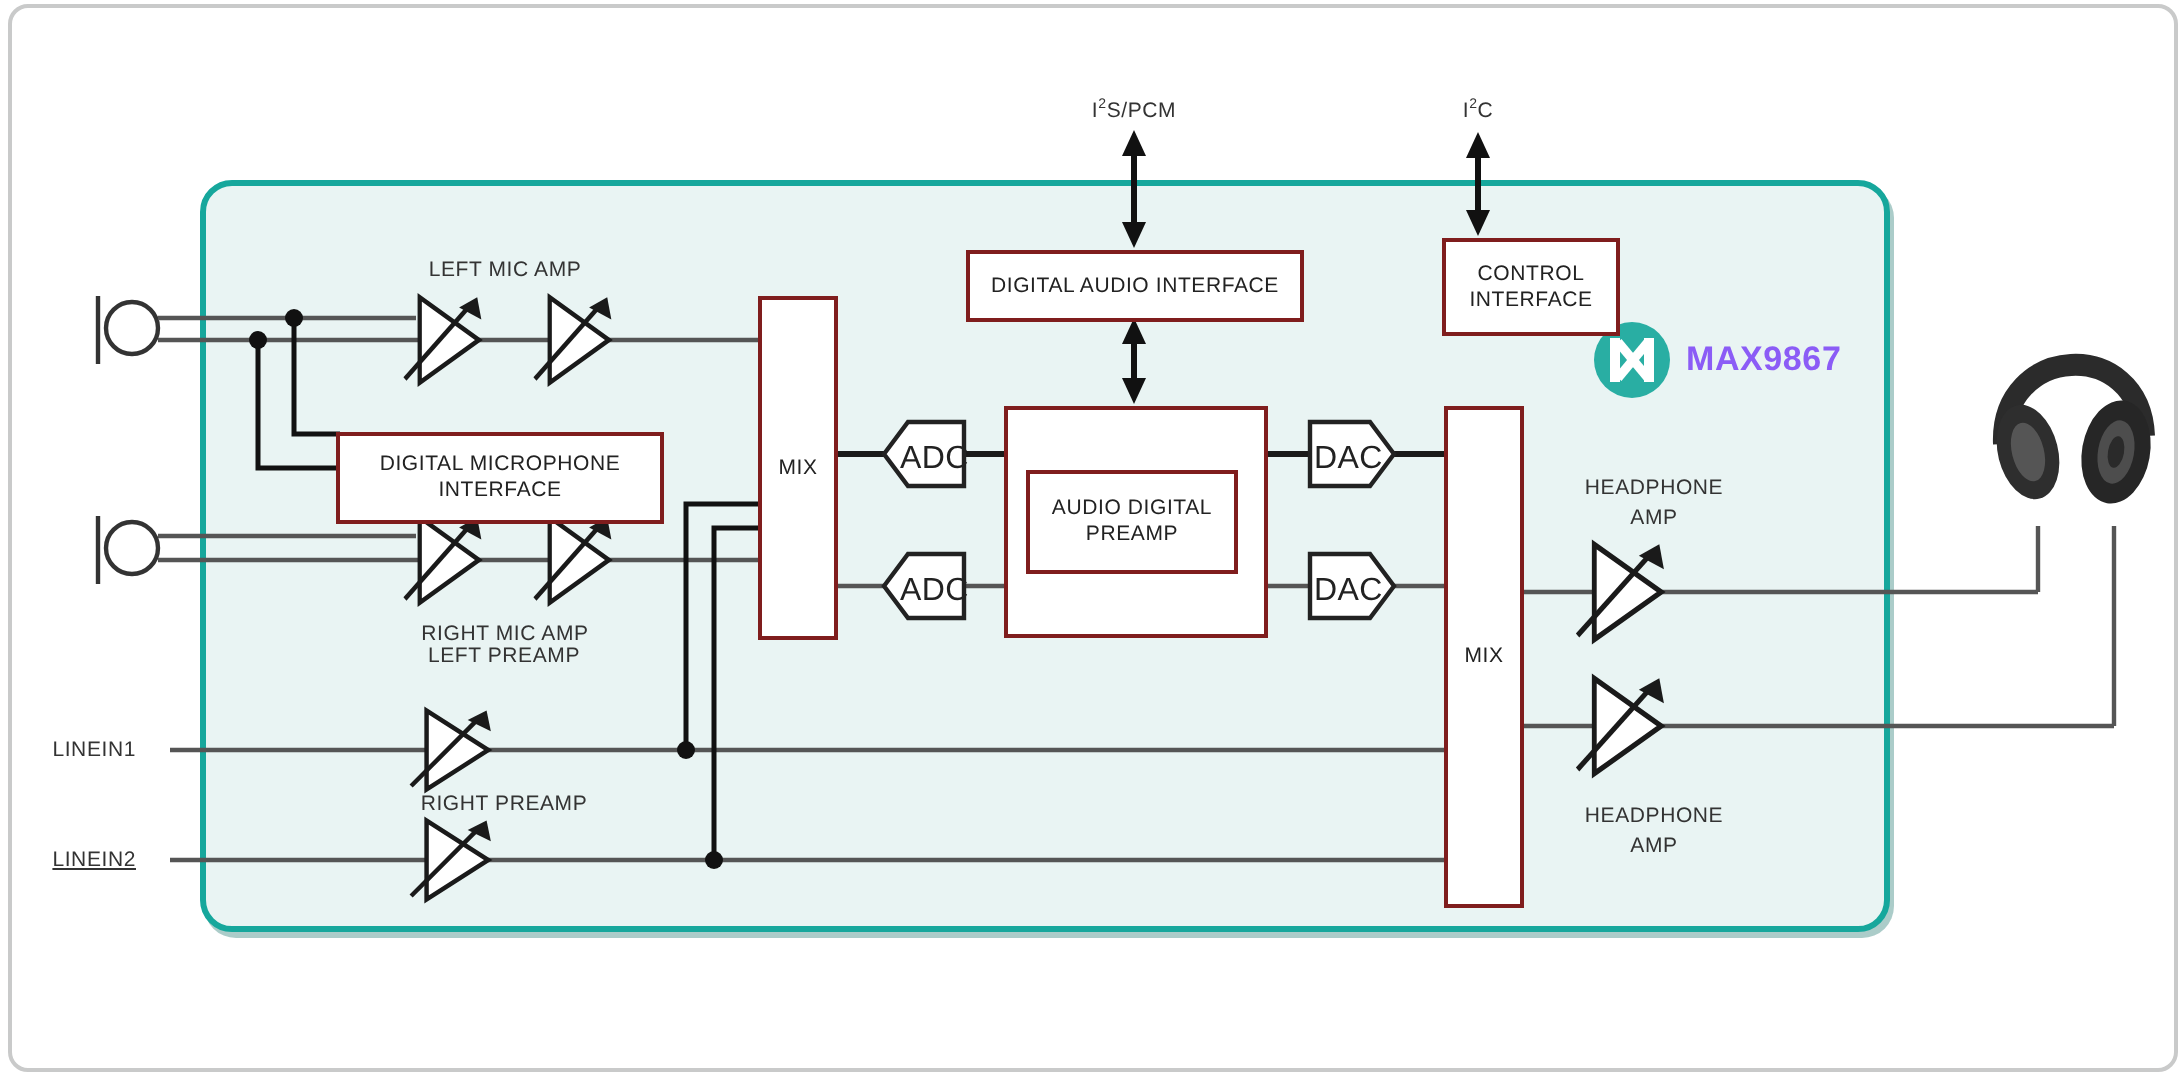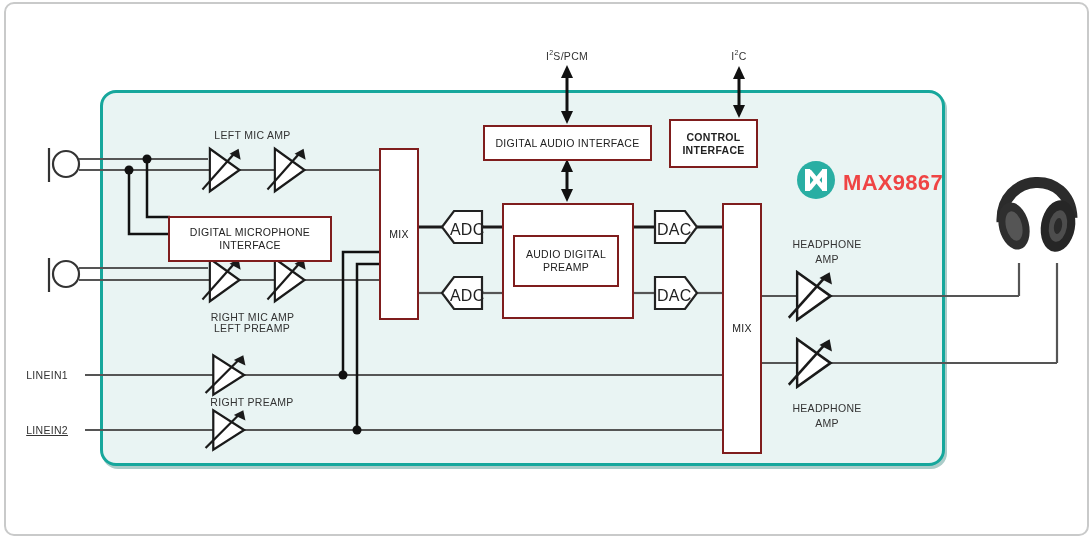--- a/index.html
+++ b/index.html
@@ -8,21 +8,21 @@
   #frame{position:absolute;left:4px;top:2px;width:1081px;height:530px;border:2px solid #c9caca;border-radius:10px;}
   #chip{position:absolute;left:100px;top:90px;width:839px;height:370px;background:#e9f4f3;
         border:3px solid #16a79c;border-radius:16px;box-shadow:2px 3px 0 rgba(15,110,100,.35);}
   svg.layer{position:absolute;left:0;top:0;}
   .box{position:absolute;background:#fff;border:2px solid #7f1d1d;display:flex;flex-direction:column;
        align-items:center;justify-content:center;text-align:center;font-size:10.5px;letter-spacing:.3px;color:#222;line-height:13px;}
   .box.inner{border-width:2px;}
   .lbl{position:absolute;font-size:10.5px;letter-spacing:.3px;color:#333;text-align:center;line-height:15px;white-space:nowrap;}
   .lbl.right{text-align:right;}
   .tag{position:absolute;font-size:16px;color:#222;text-align:center;letter-spacing:.2px;}
-  .partnum{position:absolute;left:843px;top:170px;font-size:22px;font-weight:bold;color:#ef4444;letter-spacing:.3px;}
+  .partnum{position:absolute;left:843px;top:170px;font-size:17px;font-weight:bold;color:#8b5cf6;letter-spacing:.3px;}
   sup{font-size:7px;}
 </style>
 </head>
 <body>
 
 <div id="stage">
   <div id="frame"></div>
   <div id="chip"></div>
 
   <svg class="layer" width="1091" height="540" viewBox="0 0 1091 540">
@@ -137,21 +137,21 @@
   <div class="box" style="left:722px;top:203px;width:36px;height:247px;border-width:2.5px;">
     <span>MIX</span>
   </div>
   <div class="box" style="left:168px;top:204px;width:160px;height:42px;margin-top:12px;">
     <span>DIGITAL MICROPHONE</span>
     <span>INTERFACE</span>
   </div>
   <div class="box" style="left:483px;top:125px;width:165px;height:32px;">
     <span>DIGITAL AUDIO INTERFACE</span>
   </div>
-  <div class="box" style="left:669px;top:119px;width:85px;height:45px;font-weight:bold;">
+  <div class="box" style="left:721px;top:119px;width:85px;height:45px;">
     <span>CONTROL</span>
     <span>INTERFACE</span>
   </div>
   <div class="box" style="left:502px;top:203px;width:128px;height:112px;"></div>
   <div class="box inner" style="left:513px;top:235px;width:102px;height:48px;text-align:center;">
     <span>AUDIO DIGITAL</span>
     <span>PREAMP</span>
   </div>
 
   <div class="tag" style="left:450px;top:221px;width:34px;">ADC</div>

